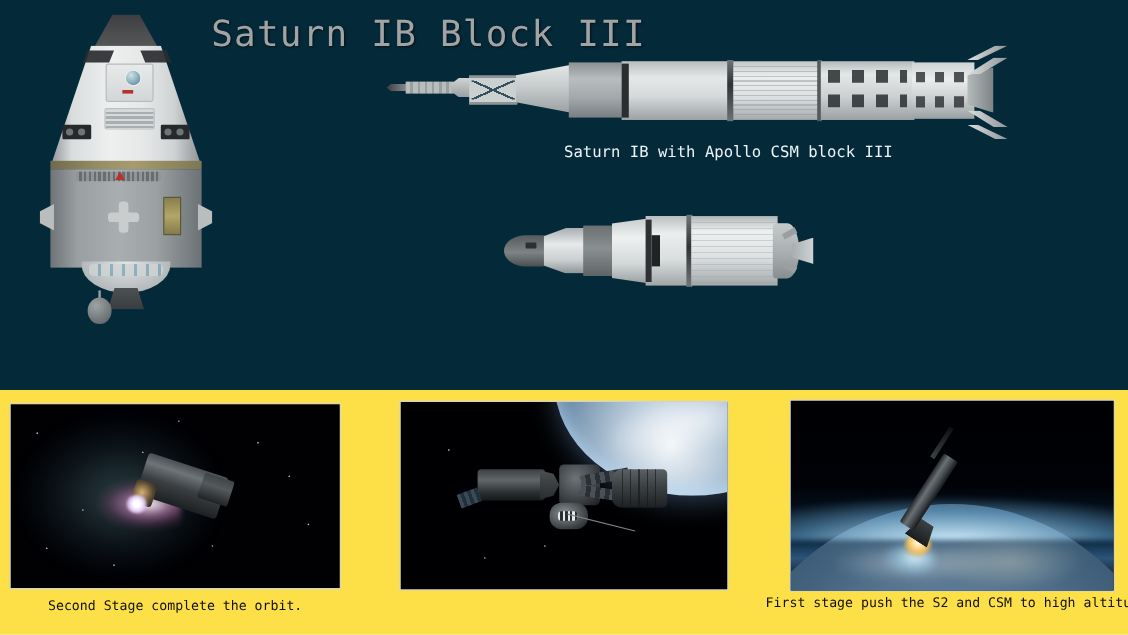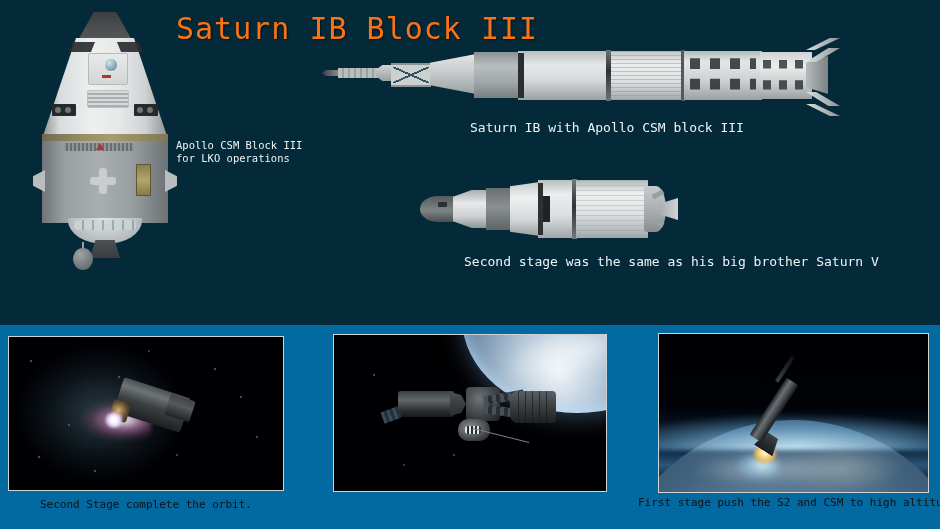--- a/index.html
+++ b/index.html
@@ -24,21 +24,21 @@
     background: #042a3a;
     overflow: hidden;
   }
 
   .hero-title {
     position: absolute;
     left: 176px;
     top: 11px;
     font-size: 30px;
     letter-spacing: 1px;
-    color: #f97316;
+    color: #a3a3a3;
     font-family: "DejaVu Sans Mono", monospace;
     text-shadow: 1px 1px 2px rgba(0,0,0,0.55);
     white-space: nowrap;
   }
 
   .cap-left {
     position: absolute;
     left: 176px;
     top: 139px;
     font-size: 10.5px;
@@ -408,21 +408,21 @@
   .s2-rcs1 {
     position:absolute; left:232px; top:14px; width:12px; height:5px;
     background:#9aa0a2; transform: rotate(-28deg);
   }
   .s2-rcs2 {
     position:absolute; left:232px; top:42px; width:12px; height:5px;
     background:#9aa0a2; transform: rotate(28deg);
   }
 
   
-  .gallery { position:absolute; left:0; top:325px; width:940px; height:204px; background:#0369a1; }
+  .gallery { position:absolute; left:0; top:325px; width:940px; height:204px; background:#fde047; }
 
   .shot {
     position: absolute;
     overflow: hidden;
     background: #000;
     box-shadow: 0 0 0 1px #cfd3d4;
   }
   .shot1 { left: 9px;   top: 12px; width: 274px; height: 153px; }
   .shot2 { left: 334px; top: 10px; width: 272px; height: 156px; }
   .shot3 { left: 659px; top: 9px;  width: 269px; height: 158px; }
@@ -653,24 +653,20 @@
     <div class="csm-rcs-c"></div>
     <div class="csm-panel-r"></div>
     <div class="csm-thr-l"></div>
     <div class="csm-thr-r"></div>
     <div class="csm-eng-ring"></div>
     <div class="csm-nozzle"></div>
     <div class="csm-boom"></div>
     <div class="csm-ball"></div>
   </div>
 
-  <div class="cap-left">
-    <div>Apollo CSM Block III</div>
-    <div>for LKO operations</div>
-  </div>
 
   <div class="stack">
     <div class="stk-tower"></div>
     <div class="stk-les"></div>
     <div class="stk-csm"></div>
     <div class="stk-truss"></div>
     <div class="stk-adapter"></div>
     <div class="stk-interstage"></div>
     <div class="stk-s2"></div>
     <div class="stk-s2band"></div>
@@ -698,21 +694,20 @@
     <div class="s2-tank1"></div>
     <div class="s2-band"></div>
     <div class="s2-tank2"></div>
     <div class="s2-aft"></div>
     <div class="s2-rcs1"></div>
     <div class="s2-rcs2"></div>
     <div class="s2-nz"></div>
   </div>
 
   <div class="cap-s2">
-    <div>Second stage was the same as his big brother Saturn V</div>
   </div>
 
 </div>
 
 <div class="gallery">
 
   <div class="shot shot1">
     <div class="s1-stars"></div>
     <div class="s1-nebula"></div>
     <div class="s1-plume"></div>

